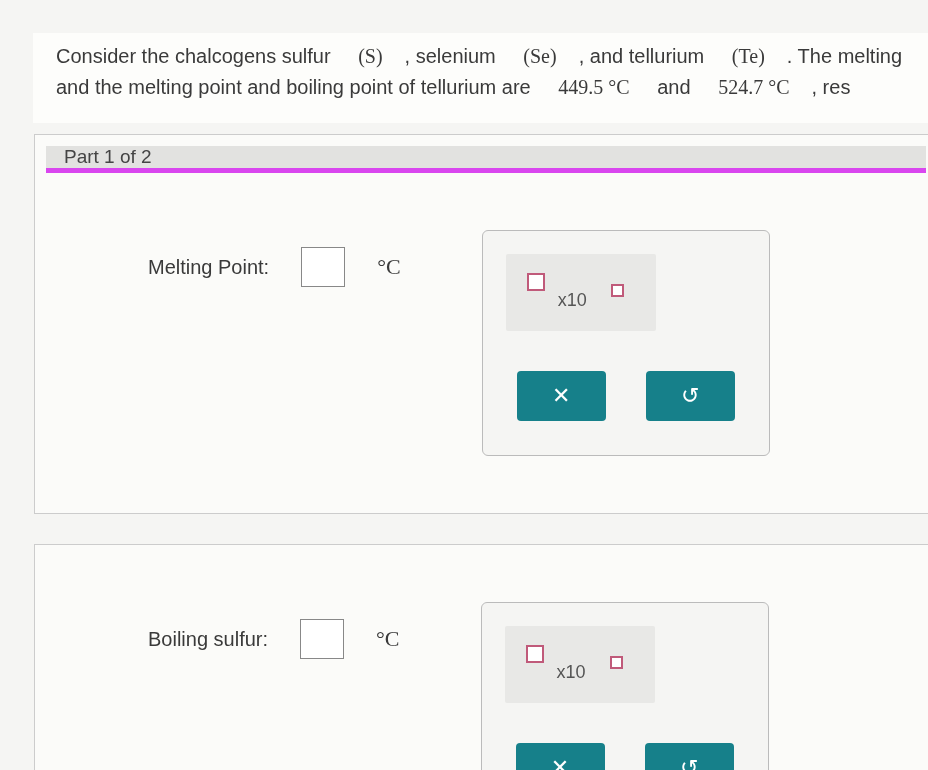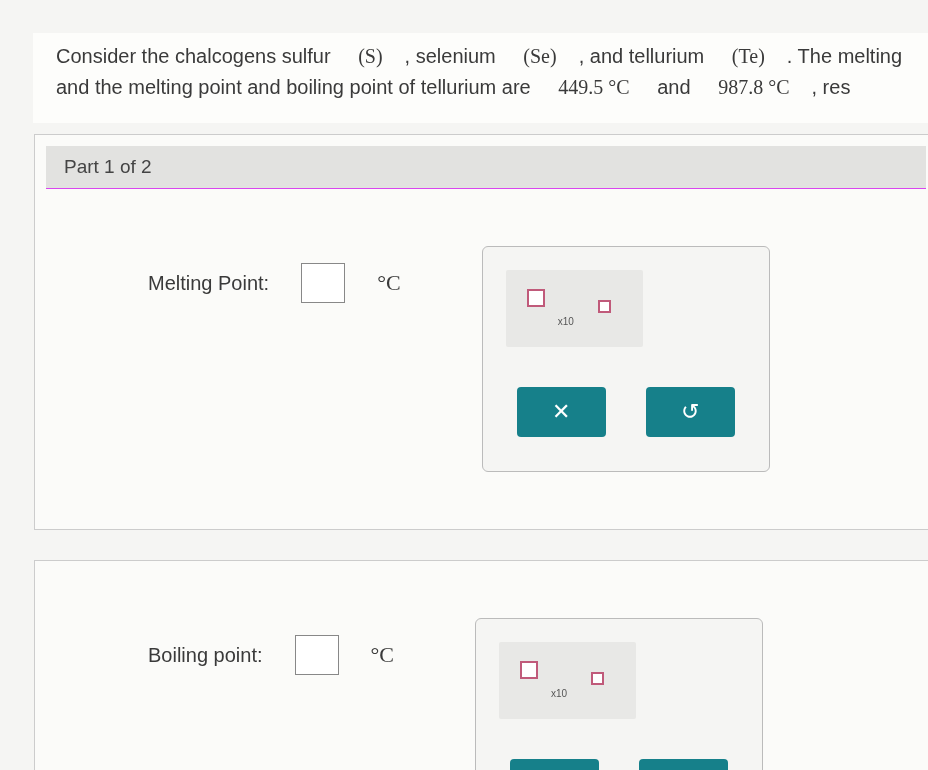--- a/index.html
+++ b/index.html
@@ -28,24 +28,24 @@
     .math-val {
       font-family: Liberation Serif, serif;
     }
     .part-container {
       margin: 0 12px 30px 12px;
       border: 1px solid #ccc;
       background: #fbfbf9;
     }
     .part-header {
       background: #e2e2e0;
-      padding: 10px 18px;
+      padding: 0 18px;
       font-size: 19px;
       color: #444;
-      border-bottom: 1px solid #d946ef;
+      border-bottom: 5px solid #d946ef;
     }
     .part-body {
       display: flex;
       align-items: flex-start;
       padding: 35px 30px 35px 80px;
       gap: 48px;
     }
     .input-row {
       display: flex;
       align-items: center;
@@ -93,21 +93,21 @@
       display: inline-block;
     }
     .sci-box-small {
       width: 13px;
       height: 13px;
       border: 2px solid #c05a7a;
       background: #fff;
       display: inline-block;
     }
     .sci-x10 {
-      font-size: 10px;
+      font-size: 18px;
       color: #555;
       margin-left: 2px;
       align-self: flex-end;
       padding-bottom: 1px;
     }
     .sci-exp {
       align-self: flex-start;
       margin-left: 2px;
     }
     .btn-row {
@@ -130,21 +130,21 @@
     .undo-arrow {
       display: inline-block;
       transform: scaleX(-1);
     }
   </style>
 </head>
 <body>
 
 <div class="question-text">
   <span>Consider the chalcogens sulfur </span><span class="chem-symbol">(S)</span><span>, selenium </span><span class="chem-symbol">(Se)</span><span>, and tellurium </span><span class="chem-symbol">(Te)</span><span>. The melting</span><br>
-  <span>and the melting point and boiling point of tellurium are </span><span class="math-val">449.5 °C</span><span> and </span><span class="math-val">987.8 °C</span><span>, res</span><br>
+  <span>and the melting point and boiling point of tellurium are </span><span class="math-val">449.5 °C</span><span> and </span><span class="math-val">524.7 °C</span><span>, res</span><br>
 </div>
 
 <div class="part-container">
   <div class="part-header">Part 1 of 2</div>
   <div class="part-body">
     <div class="input-row">
       <span class="label">Melting Point:</span>
       <input type="text" class="num-input" style="">
       <span class="unit">°C</span>
     </div>
@@ -162,21 +162,21 @@
           <span class="undo-arrow">↻</span>
         </button>
       </div>
     </div>
   </div>
 </div>
 
 <div class="part-container">
   <div class="part-body">
     <div class="input-row">
-      <span class="label">Boiling point:</span>
+      <span class="label">Boiling sulfur:</span>
       <input type="text" class="num-input" style="">
       <span class="unit">°C</span>
     </div>
     <div class="controls">
       <div class="sci-notation">
         <span class="sci-box"></span>
         <span class="sci-x10">x10</span>
         <span class="sci-exp"><span class="sci-box-small"></span></span>
       </div>
       <div class="btn-row">

